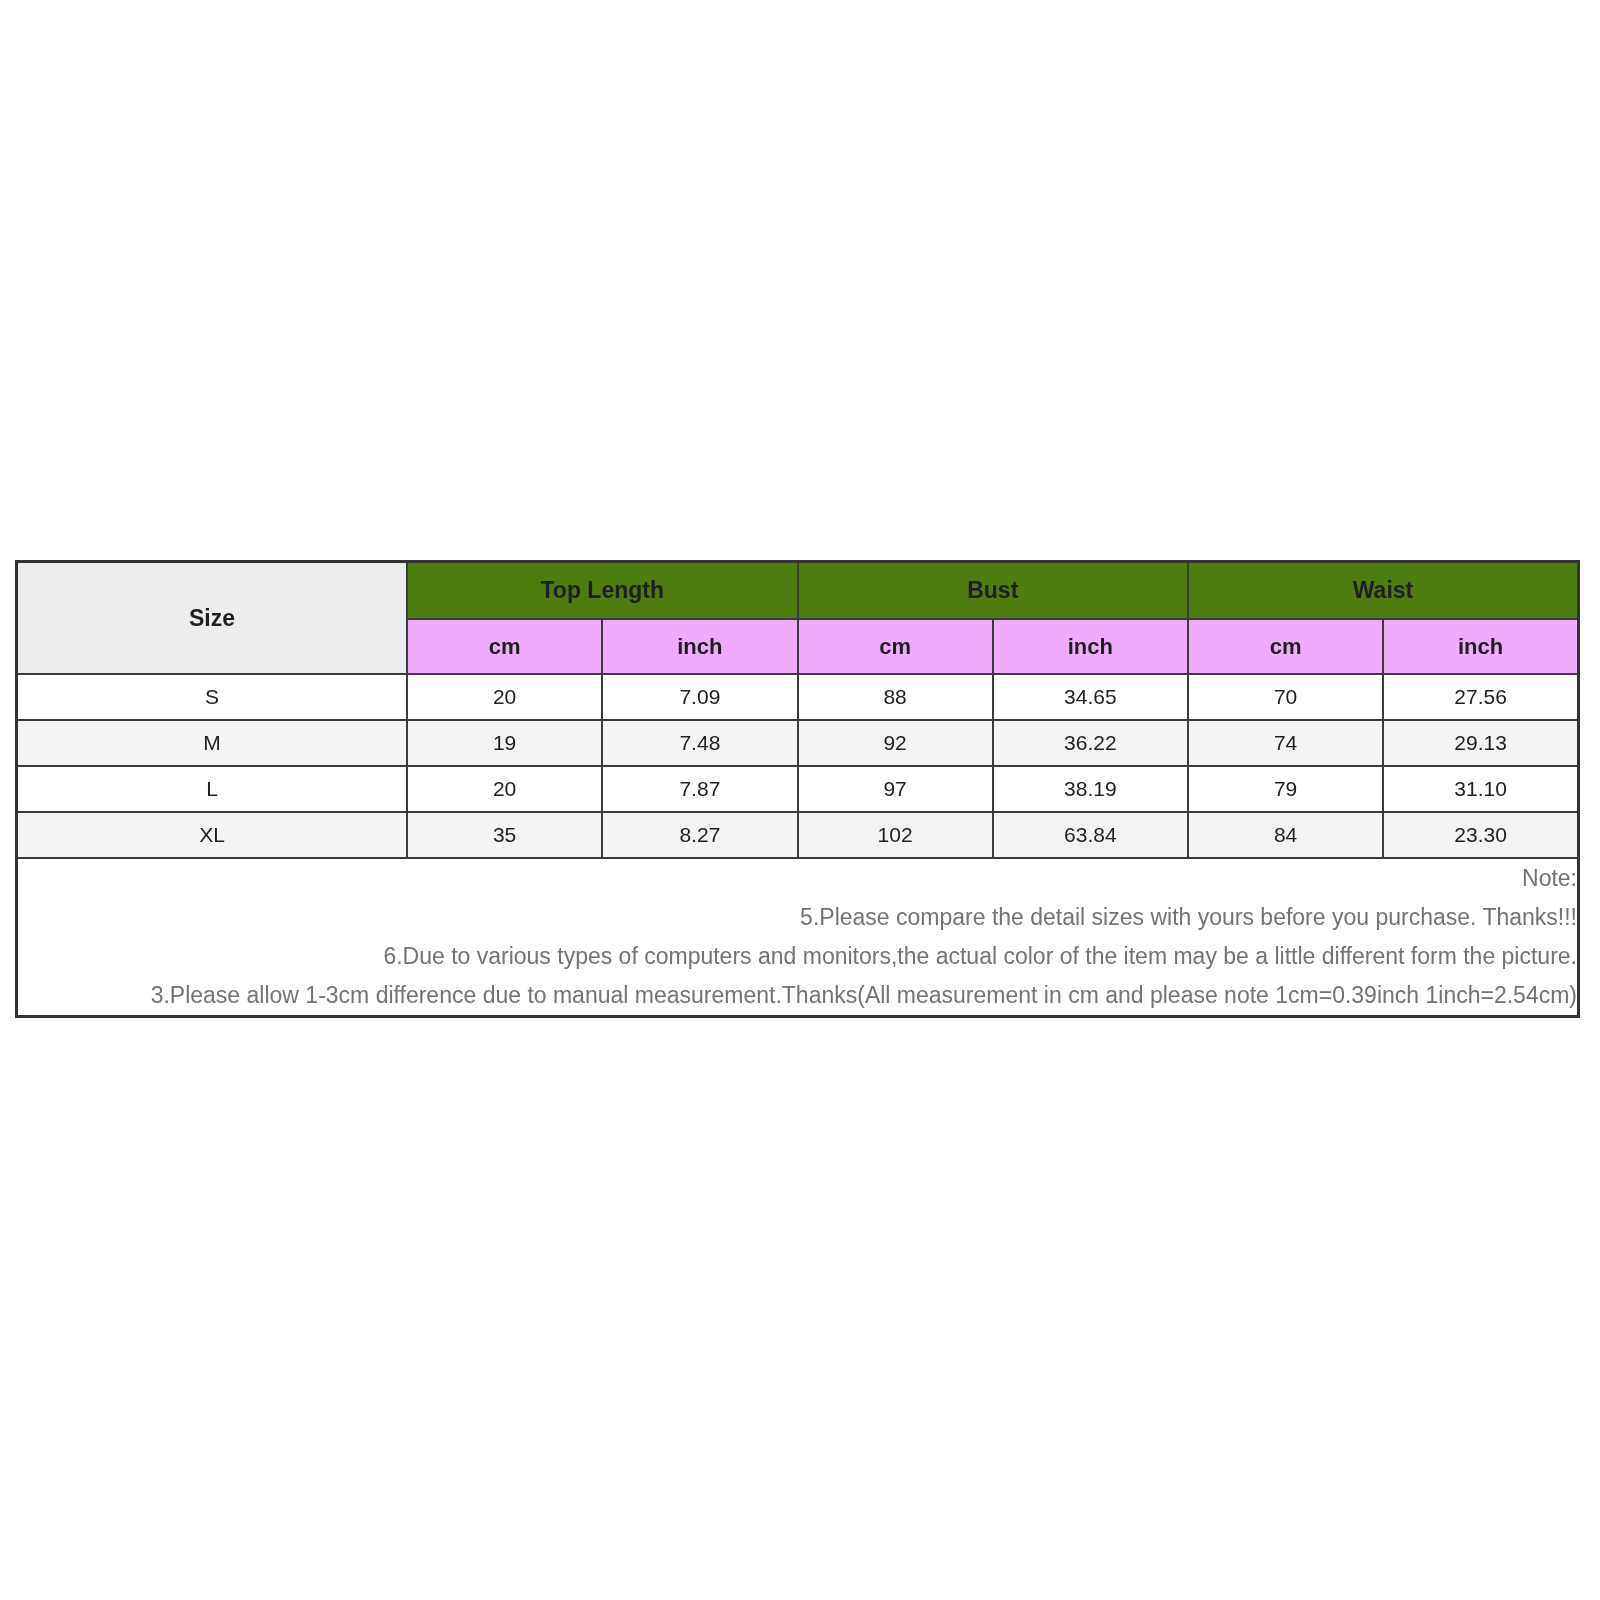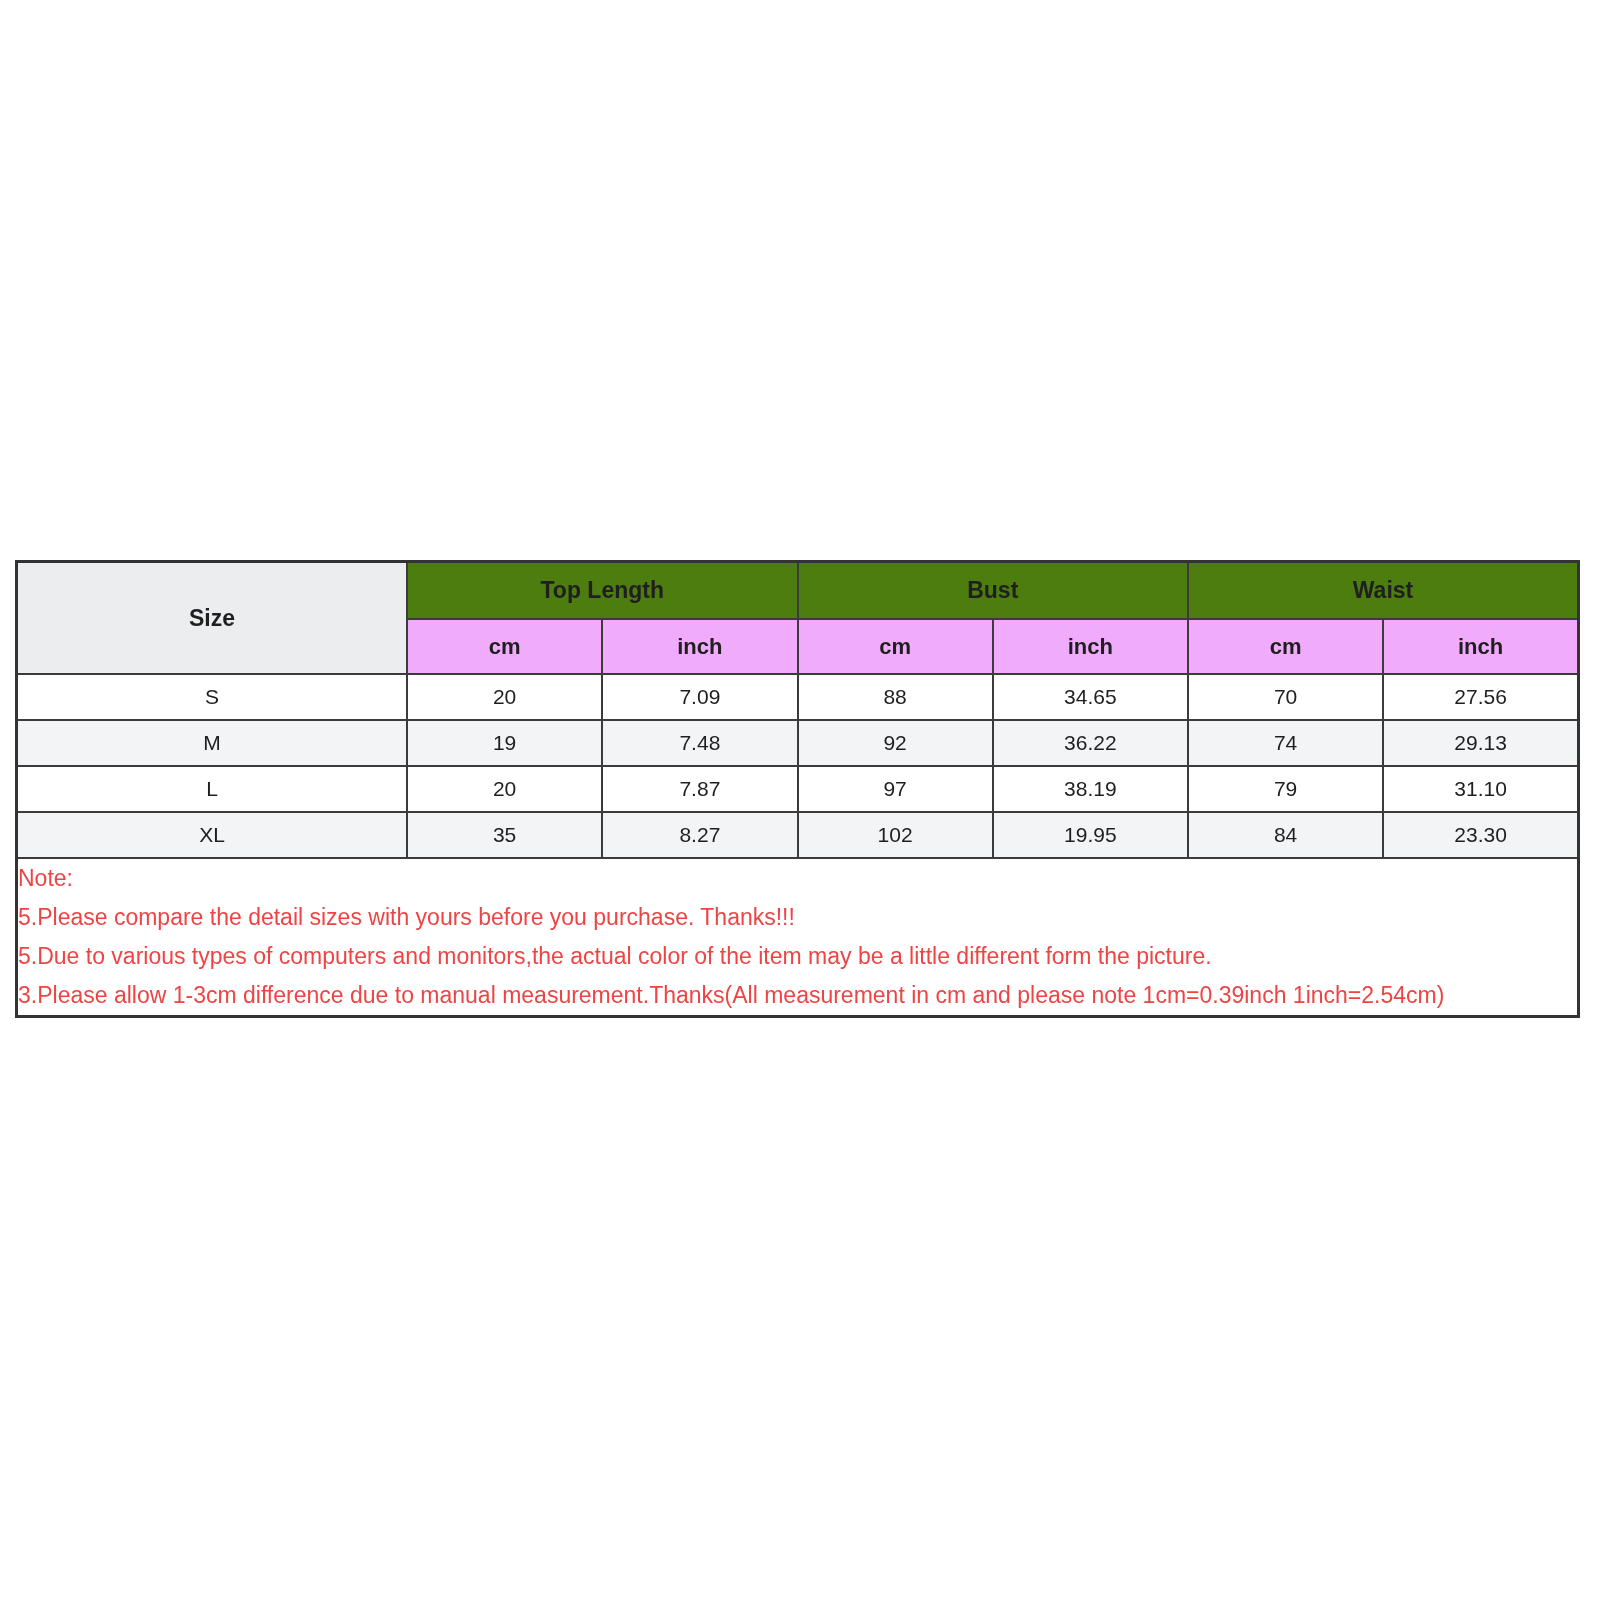--- a/index.html
+++ b/index.html
@@ -62,22 +62,22 @@
   tr.alt td.data-cell, tr.alt td.size-cell {
     background: #f3f4f6;
   }
   td.note-cell {
     background: #ffffff;
     padding: 18px 8px 20px 8px;
   }
   .note-line {
     font-size: 23px;
     line-height: 39px;
-    text-align: left;
-    color: #ef4444;
+    text-align: right;
+    color: #737373;
     white-space: nowrap;
   }
 </style>
 </head>
 <body>
 
 <div class="page">
   <div class="chart-wrap">
     <table class="size-chart">
       <colgroup>
@@ -130,29 +130,29 @@
           <td class="data-cell">97</td>
           <td class="data-cell">38.19</td>
           <td class="data-cell">79</td>
           <td class="data-cell">31.10</td>
         </tr>
         <tr class="alt">
           <td class="size-cell">XL</td>
           <td class="data-cell">35</td>
           <td class="data-cell">8.27</td>
           <td class="data-cell">102</td>
-          <td class="data-cell">19.95</td>
+          <td class="data-cell">63.84</td>
           <td class="data-cell">84</td>
           <td class="data-cell">23.30</td>
         </tr>
 
         <tr>
           <td class="note-cell" colspan="7">
             <div class="note-line">Note:</div>
             <div class="note-line">5.Please compare the detail sizes with yours before you purchase. Thanks!!!</div>
-            <div class="note-line">5.Due to various types of computers and monitors,the actual color of the item may be a little different form the picture.</div>
+            <div class="note-line">6.Due to various types of computers and monitors,the actual color of the item may be a little different form the picture.</div>
             <div class="note-line">3.Please allow 1-3cm difference due to manual measurement.Thanks(All measurement in cm and please note 1cm=0.39inch 1inch=2.54cm)</div>
           </td>
         </tr>
       </tbody>
     </table>
   </div>
 </div>
 
 </body></html>

